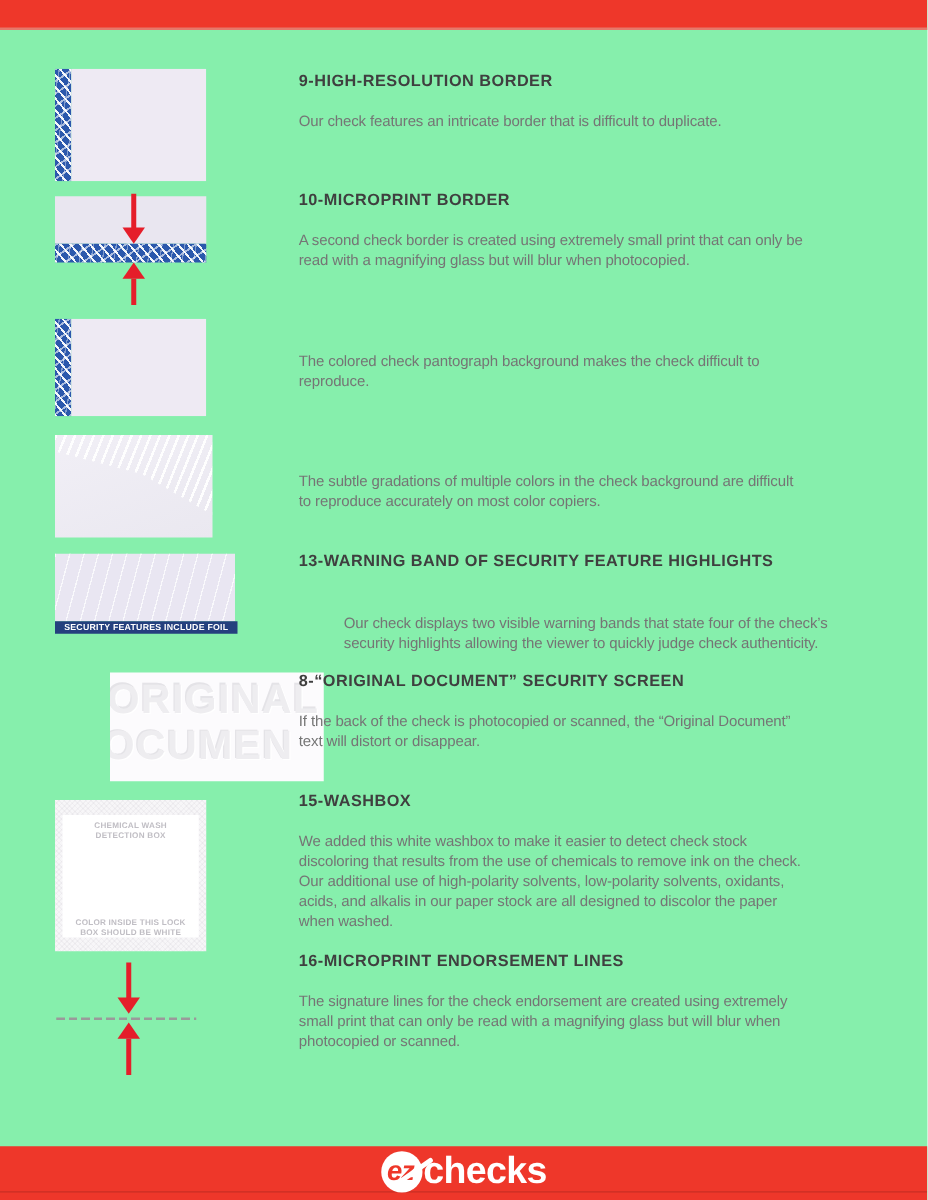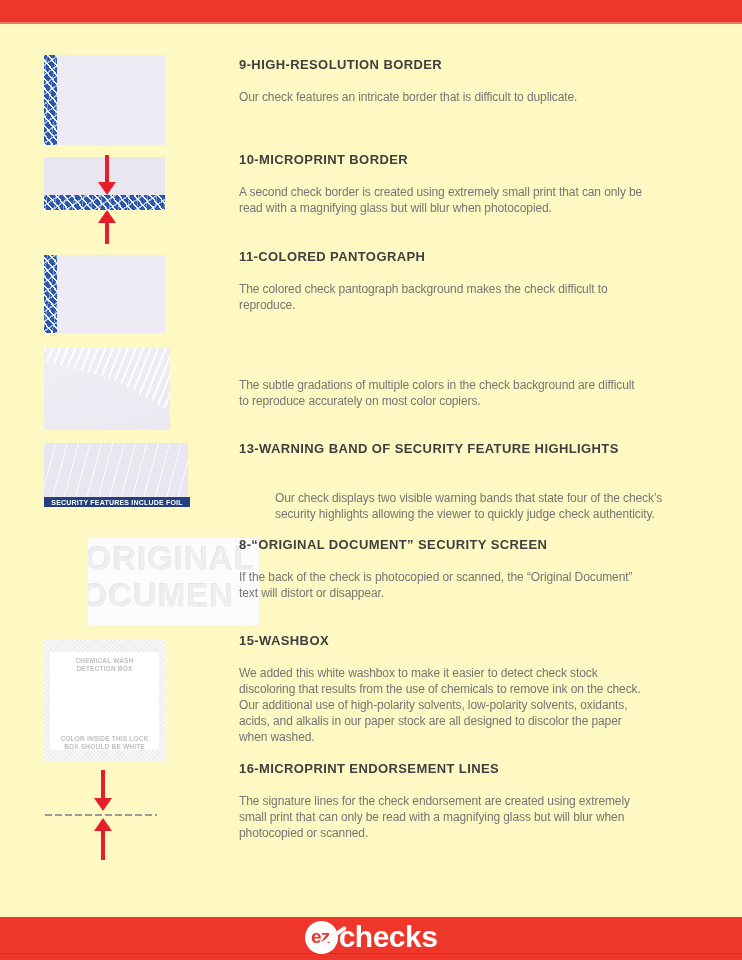--- a/index.html
+++ b/index.html
@@ -1,17 +1,17 @@
 <!DOCTYPE html>
 <html><head>
 <meta charset="utf-8">
 <style>
   html,body { margin:0; padding:0; background:#ffffff; }
   .page {
-    position:relative; width:742px; height:960px; background:#fef9c3;
+    position:relative; width:742px; height:960px; background:#86efac;
     font-family:"Liberation Sans", sans-serif; overflow:hidden;
   }
 
   
   .top-band {
     position:absolute; top:0; left:0; width:742px; height:22px;
     background:#ee372a; border-bottom:2px solid #e5786b;
   }
   .footer-band {
     position:absolute; top:917px; left:0; width:742px; height:43px;
@@ -19,21 +19,21 @@
   }
   .footer-line { position:absolute; top:36px; left:0; width:742px; height:1px; background:rgba(0,0,0,.16); }
 
   
   .logo { display:flex; align-items:center; margin-top:-3px; }
   .logo-circle {
     position:relative; width:33px; height:33px; background:#fff; border-radius:50%;
     display:flex; align-items:center; justify-content:center; z-index:1;
   }
   .logo-ez {
-    color:#ee372a; font-weight:bold; font-size:19px; letter-spacing:-1px;
+    color:#ee372a; font-weight:bold; font-style:italic; font-size:22px; letter-spacing:-1px;
     transform:translate(-1px,0);
   }
   .logo-slash {
     position:absolute; left:10px; top:14px; width:34px; height:4px; background:#ffffff;
     transform:rotate(-35deg); border-radius:2px;
   }
   .logo-word { color:#ffffff; font-weight:bold; font-size:30px; letter-spacing:-0.5px; margin-left:1px; }
 
   
   .sec-heading {
@@ -133,21 +133,20 @@
     <div class="shaft" style="top:13px; height:21px;"></div>
   </div>
   <div class="sec-heading" style="top:152px;">10-MICROPRINT BORDER</div>
   <div class="sec-body" style="top:184px;">A second check border is created using extremely small print that can only be
 read with a magnifying glass but will blur when photocopied.</div>
 
   <div class="thumb" style="left:44px; top:255px; width:121px; height:78px;">
     <div class="strip-left blue-squiggle"></div>
     <div class="fill-right lav-body"></div>
   </div>
-  <div class="sec-heading" style="top:249px;">11-COLORED PANTOGRAPH</div>
   <div class="sec-body" style="top:281px;">The colored check pantograph background makes the check difficult to
 reproduce.</div>
 
   <div class="thumb prismatic" style="left:44px; top:348px; width:126px; height:82px;">
     <div class="prismatic-lines"></div>
   </div>
   <div class="sec-body" style="top:377px;">The subtle gradations of multiple colors in the check background are difficult
 to reproduce accurately on most color copiers.</div>
 
   <div class="thumb warnband-top" style="left:44px; top:443px; width:144px; height:54px;"></div>

